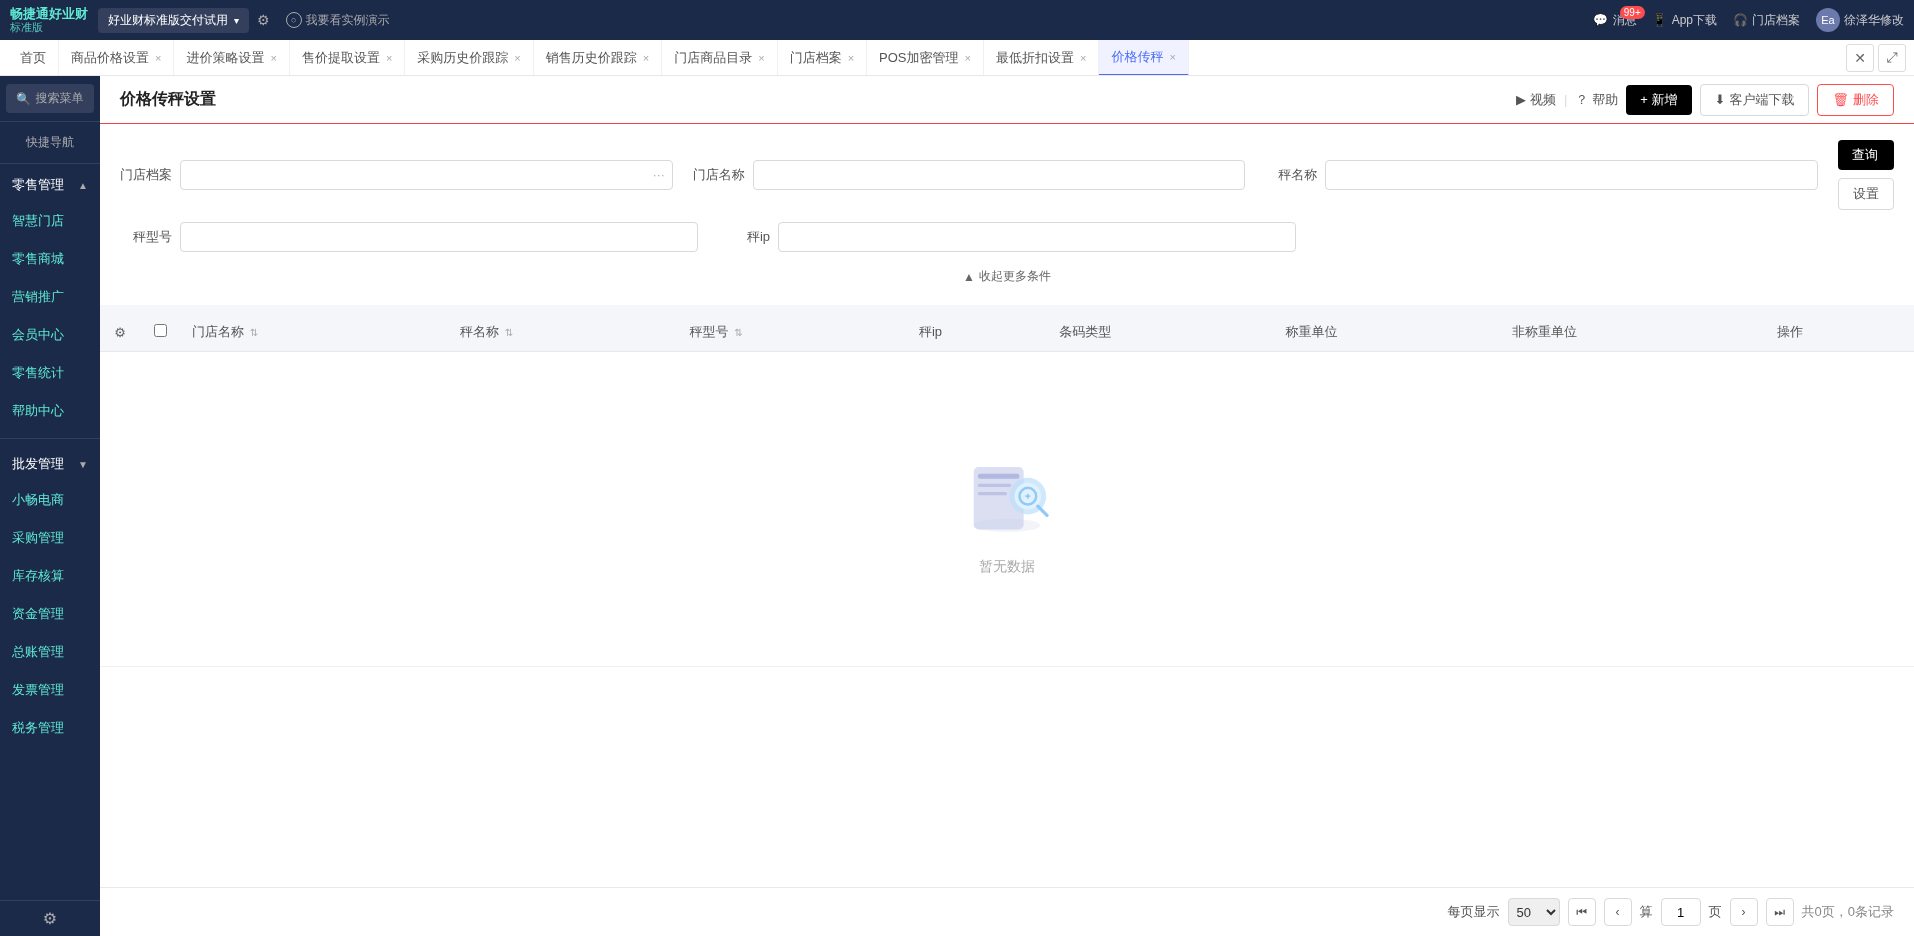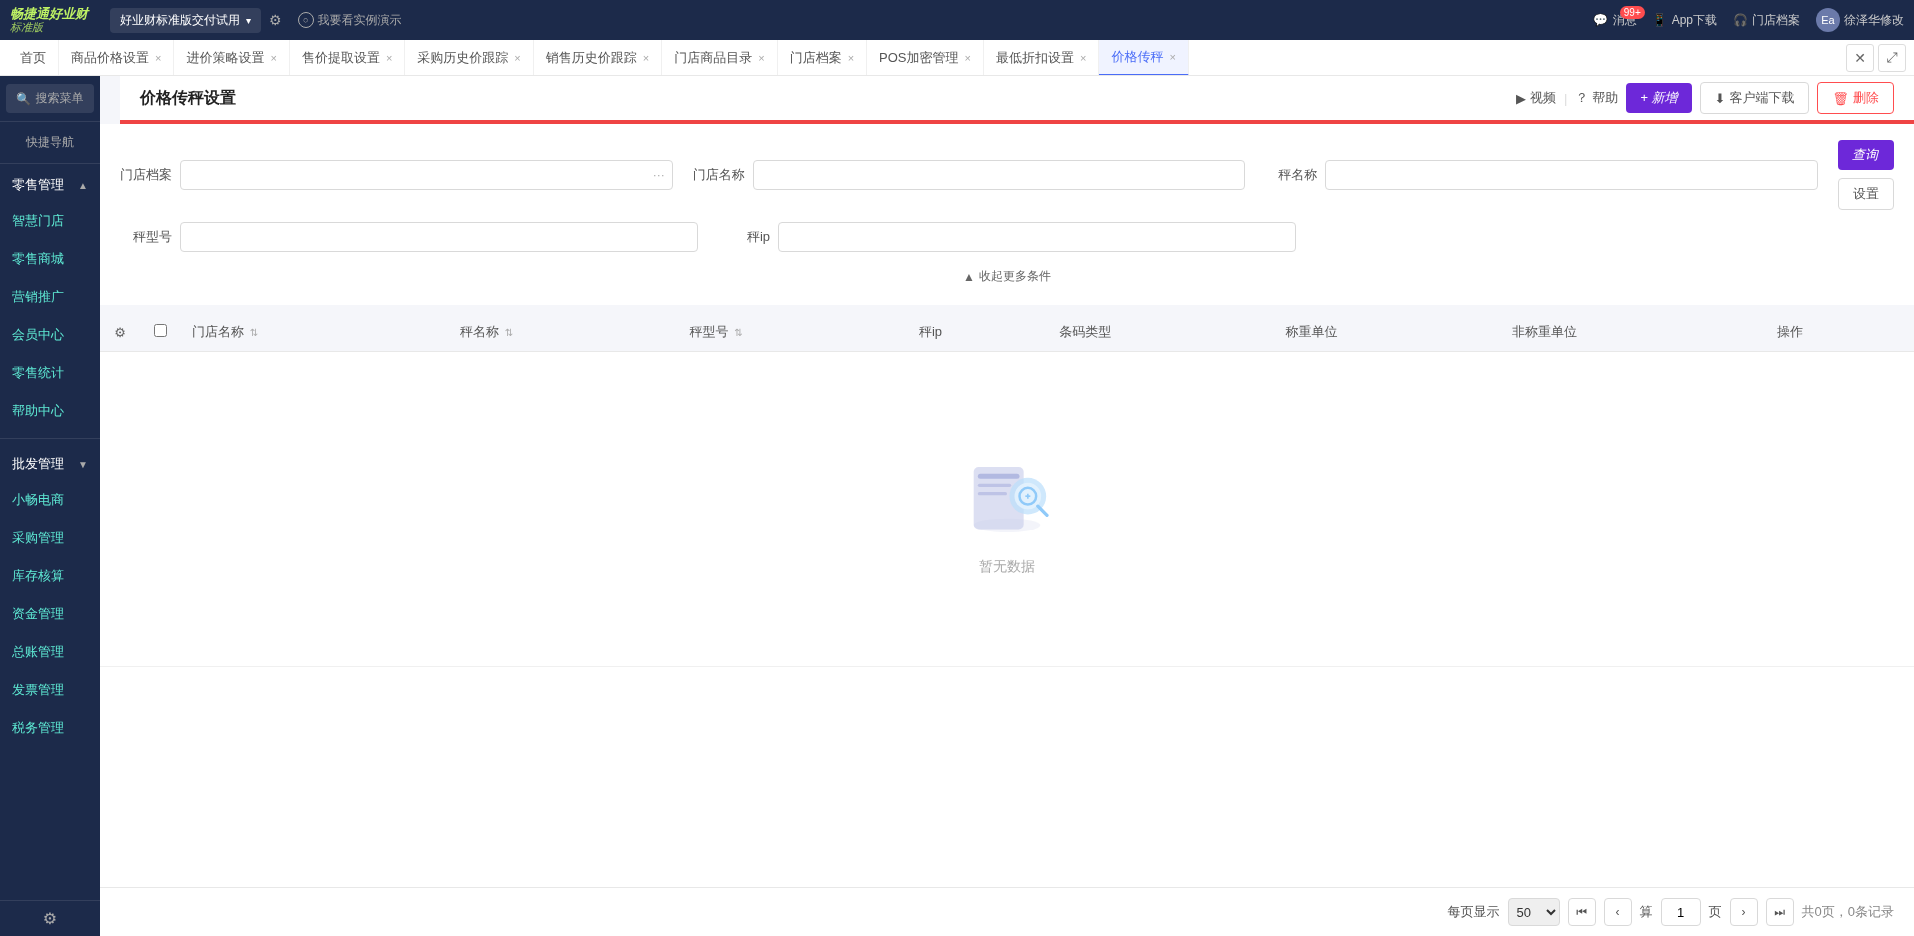--- a/index.html
+++ b/index.html
@@ -1,20 +1,20 @@
 <!DOCTYPE html>
 <html><head>
   <meta charset="utf-8">
   <style>
     * { box-sizing: border-box; margin: 0; padding: 0; }
     body { font-family: 'Microsoft YaHei', Arial, sans-serif; font-size: 13px; background: #f0f2f5; color: #333; height: 936px; overflow: hidden; display: flex; flex-direction: column; }
 
     
     .top-bar { height: 40px; background: #1c2a4a; display: flex; align-items: center; padding: 0 10px; flex-shrink: 0; }
-    .top-bar-logo { color: #bef264; font-size: 12px; line-height: 1.2; margin-right: 20px; min-width: 80px; font-style: italic; }
+    .top-bar-logo { color: #5eead4; font-size: 12px; line-height: 1.2; margin-right: 8px; min-width: 80px; }
     .top-bar-logo .logo-main { font-size: 13px; font-weight: bold; }
     .top-bar-logo .logo-sub { font-size: 11px; opacity: 0.8; }
     .top-bar-selector { display: flex; align-items: center; background: rgba(255,255,255,0.1); border-radius: 4px; padding: 4px 10px; color: #fff; font-size: 12px; cursor: pointer; gap: 6px; }
     .top-bar-selector .chevron-icon { font-size: 10px; }
     .top-bar-gear { color: #aaa; margin-left: 8px; cursor: pointer; font-size: 14px; }
     .top-bar-demo { display: flex; align-items: center; color: #aaa; font-size: 12px; margin-left: 16px; gap: 4px; cursor: pointer; }
     .top-bar-demo .circle-icon { width: 16px; height: 16px; border-radius: 50%; border: 1px solid #aaa; display: flex; align-items: center; justify-content: center; font-size: 9px; }
     .top-bar-right { margin-left: auto; display: flex; align-items: center; gap: 16px; }
     .top-bar-msg { display: flex; align-items: center; gap: 4px; color: #ccc; font-size: 12px; cursor: pointer; position: relative; }
     .badge { background: #ff4d4f; color: #fff; font-size: 10px; padding: 1px 4px; border-radius: 8px; position: absolute; top: -6px; right: -8px; }
@@ -44,27 +44,27 @@
     .sidebar-group { padding: 4px 0; }
     .sidebar-group-title { display: flex; align-items: center; justify-content: space-between; padding: 8px 12px; color: #fff; font-size: 13px; cursor: pointer; }
     .sidebar-group-title .arrow { font-size: 10px; color: #aaa; }
     .sidebar-item { padding: 10px 12px; color: #5eead4; font-size: 13px; cursor: pointer; display: flex; align-items: center; }
     .sidebar-divider { height: 1px; background: rgba(255,255,255,0.1); margin: 4px 0; }
     .sidebar-bottom { margin-top: auto; padding: 8px; border-top: 1px solid rgba(255,255,255,0.1); display: flex; justify-content: center; }
     .sidebar-settings-btn { color: #aaa; cursor: pointer; font-size: 16px; }
 
     
     .content { flex: 1; display: flex; flex-direction: column; overflow: hidden; background: #f5f6fa; }
-    .content-header { background: #fff; padding: 0 20px; height: 48px; display: flex; align-items: center; justify-content: space-between; border-bottom: 4px solid #ef4444; flex-shrink: 0; margin-left: 20px; }
+    .content-header { background: #fff; padding: 0 20px; height: 48px; display: flex; align-items: center; justify-content: space-between; border-bottom: 1px solid #ef4444; flex-shrink: 0; }
     .page-title { font-size: 16px; font-weight: 600; color: #222; }
     .content-actions { display: flex; align-items: center; gap: 8px; }
     .action-link { display: flex; align-items: center; gap: 4px; color: #555; font-size: 13px; cursor: pointer; }
     .action-divider { color: #ddd; }
     .btn { padding: 6px 14px; border-radius: 4px; font-size: 13px; cursor: pointer; border: none; display: flex; align-items: center; gap: 4px; }
-    .btn-primary { background: #6d28d9; color: #fff; font-style: italic; }
+    .btn-primary { background: #000000; color: #fff; }
     .btn-default { background: #fff; color: #555; border: 1px solid #d9d9d9; }
     .btn-danger { background: #fff; color: #ff4d4f; border: 1px solid #ff4d4f; }
 
     
     .filter-area { background: #fff; padding: 16px 20px; margin: 0; flex-shrink: 0; }
     .filter-row { display: flex; align-items: center; gap: 20px; margin-bottom: 12px; }
     .filter-item { display: flex; align-items: center; gap: 8px; flex: 1; }
     .filter-label { color: #555; font-size: 13px; white-space: nowrap; min-width: 52px; text-align: right; }
     .filter-input { flex: 1; height: 30px; border: 1px solid #d9d9d9; border-radius: 4px; padding: 0 8px; font-size: 13px; color: #333; outline: none; }
     .filter-input-with-icon { position: relative; flex: 1; display: flex; align-items: center; }

